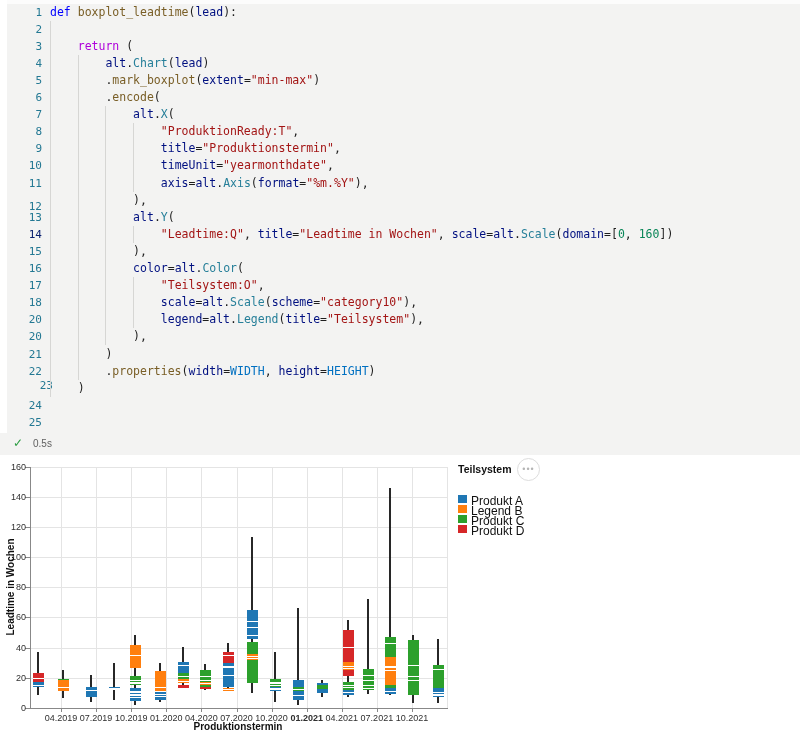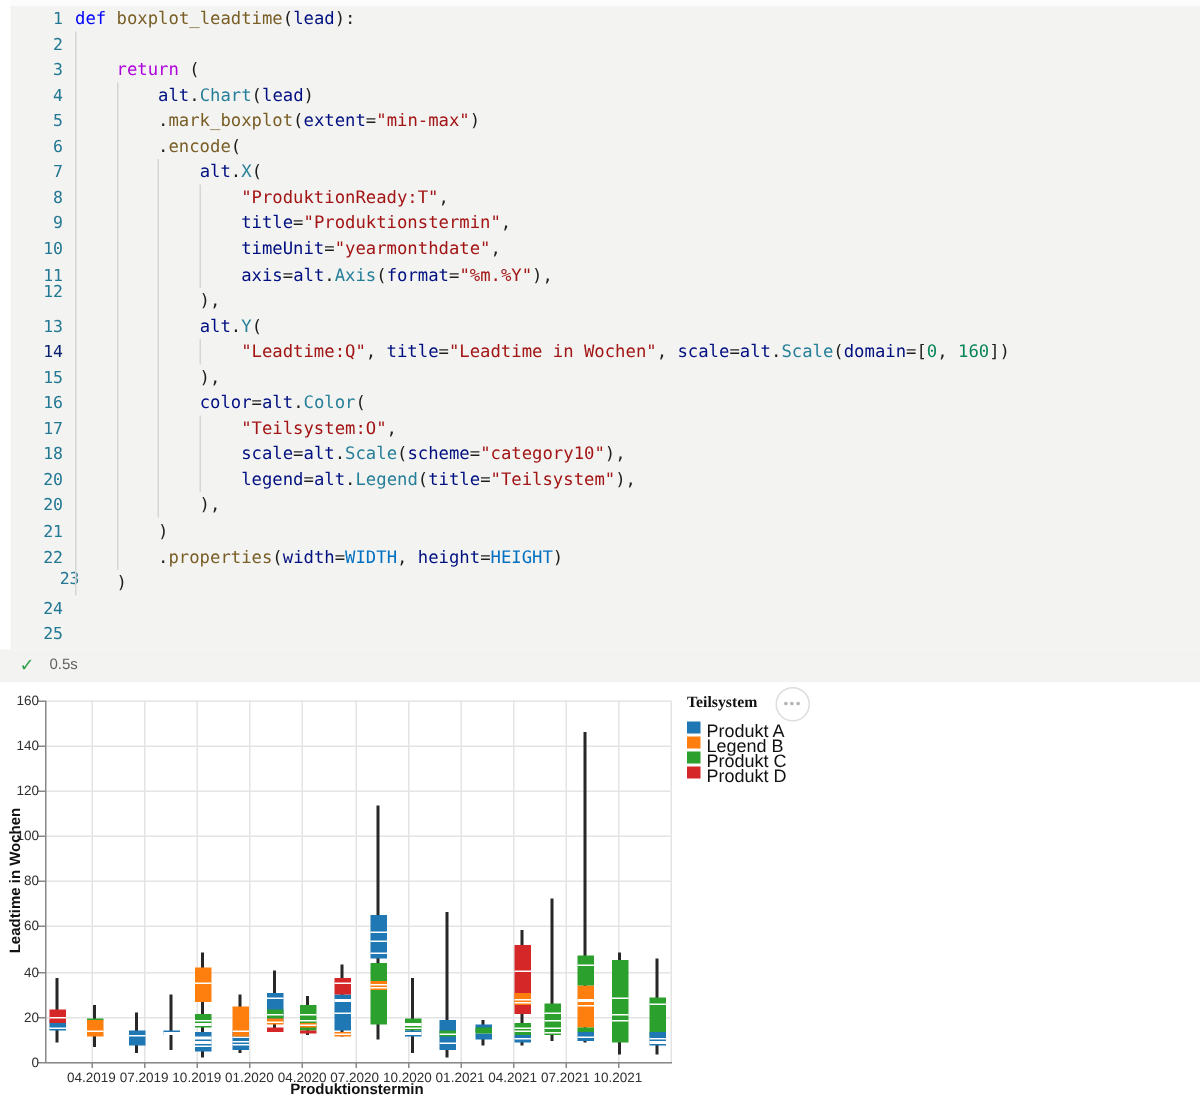--- a/index.html
+++ b/index.html
@@ -32,21 +32,21 @@
   .ylab{position:absolute;width:26px;text-align:right;font-size:9px;color:#2f2f2f;line-height:9px;}
   .xlab{position:absolute;width:44px;text-align:center;font-size:9px;color:#2f2f2f;line-height:9px;}
   .whisker{position:absolute;width:1.4px;background:#272727;}
   .bxx{position:absolute;width:11px;}
   .med{position:absolute;width:11px;height:1.2px;background:#fff;}
   .x-title{position:absolute;left:128px;top:266px;width:220px;text-align:center;
       font-size:10px;font-weight:bold;color:#111;}
   .y-title{position:absolute;left:-69px;top:126px;width:160px;height:12px;text-align:center;
       font-size:10px;font-weight:bold;color:#111;transform:rotate(-90deg);}
   .legend{position:absolute;left:458px;top:8px;}
-  .legend-title{font-size:10.5px;font-weight:bold;color:#111;margin-bottom:6px;font-family:Liberation Serif, serif;}
+  .legend-title{font-size:10.5px;font-weight:bold;color:#111;margin-bottom:19px;}
   .legend-item{position:relative;height:10px;margin-bottom:0px;}
   .legend-swatch{position:absolute;left:0;top:0.5px;width:8.5px;height:8.5px;}
   .legend-label{position:absolute;left:13px;top:0;font-size:12px;color:#111;white-space:nowrap;}
   .actions{position:absolute;left:517px;top:3px;width:23px;height:23px;border-radius:50%;
       background:#fff;border:1px solid #ddd;cursor:pointer;padding:0;
       color:#b5b5b5;font-size:9px;letter-spacing:1px;text-align:center;line-height:21px;}
 </style>
 </head>
 <body>
 
@@ -60,21 +60,21 @@
         <div class="ln" style="top: 20.6px;">2</div>
         <div class="ln" style="top: 37.7px;">3</div>
         <div class="ln" style="top: 54.8px;">4</div>
         <div class="ln" style="top: 71.9px;">5</div>
         <div class="ln" style="top: 89px;">6</div>
         <div class="ln" style="top: 106.1px;">7</div>
         <div class="ln" style="top: 123.2px;">8</div>
         <div class="ln" style="top: 140.3px;">9</div>
         <div class="ln" style="top: 157.4px;">10</div>
         <div class="ln" style="top: 174.5px;">11</div>
-        <div class="ln" style="top: 186px;">12</div>
+        <div class="ln" style="top: 198px;">12</div>
         <div class="ln" style="top: 208.7px;">13</div>
         <div class="ln active" style="top: 225.8px;">14</div>
         <div class="ln" style="top: 242.9px;">15</div>
         <div class="ln" style="top: 260px;">16</div>
         <div class="ln" style="top: 277.1px;">17</div>
         <div class="ln" style="top: 294.2px;">18</div>
         <div class="ln" style="top: 311.3px;">20</div>
         <div class="ln" style="top: 328.4px;">20</div>
         <div class="ln" style="top: 345.5px;">21</div>
         <div class="ln" style="top: 362.6px;">22</div>
@@ -166,21 +166,21 @@
         <div class="tick" style="left: 201.4px; top: 253px; width: 1px; height: 4px;"></div>
         <div class="xlab" style="left: 179.4px; top: 259px;">04.2020</div>
         <div class="gl" style="left: 236.5px; top: 11.5px; width: 1px; height: 241.5px;"></div>
         <div class="tick" style="left: 236.5px; top: 253px; width: 1px; height: 4px;"></div>
         <div class="xlab" style="left: 214.5px; top: 259px;">07.2020</div>
         <div class="gl" style="left: 271.6px; top: 11.5px; width: 1px; height: 241.5px;"></div>
         <div class="tick" style="left: 271.6px; top: 253px; width: 1px; height: 4px;"></div>
         <div class="xlab" style="left: 249.6px; top: 259px;">10.2020</div>
         <div class="gl" style="left: 306.7px; top: 11.5px; width: 1px; height: 241.5px;"></div>
         <div class="tick" style="left: 306.7px; top: 253px; width: 1px; height: 4px;"></div>
-        <div class="xlab" style="left: 284.7px; top: 259px;">01.2021</div>
+        <div class="xlab" style="left: 284.7px; top: 259px; font-weight: bold;">01.2021</div>
         <div class="gl" style="left: 341.8px; top: 11.5px; width: 1px; height: 241.5px;"></div>
         <div class="tick" style="left: 341.8px; top: 253px; width: 1px; height: 4px;"></div>
         <div class="xlab" style="left: 319.8px; top: 259px;">04.2021</div>
         <div class="gl" style="left: 376.9px; top: 11.5px; width: 1px; height: 241.5px;"></div>
         <div class="tick" style="left: 376.9px; top: 253px; width: 1px; height: 4px;"></div>
         <div class="xlab" style="left: 354.9px; top: 259px;">07.2021</div>
         <div class="gl" style="left: 412px; top: 11.5px; width: 1px; height: 241.5px;"></div>
         <div class="tick" style="left: 412px; top: 253px; width: 1px; height: 4px;"></div>
         <div class="xlab" style="left: 390px; top: 259px;">10.2021</div>
         <div class="gl" style="left: 447px; top: 11.5px; width: 1px; height: 241.5px;"></div>

